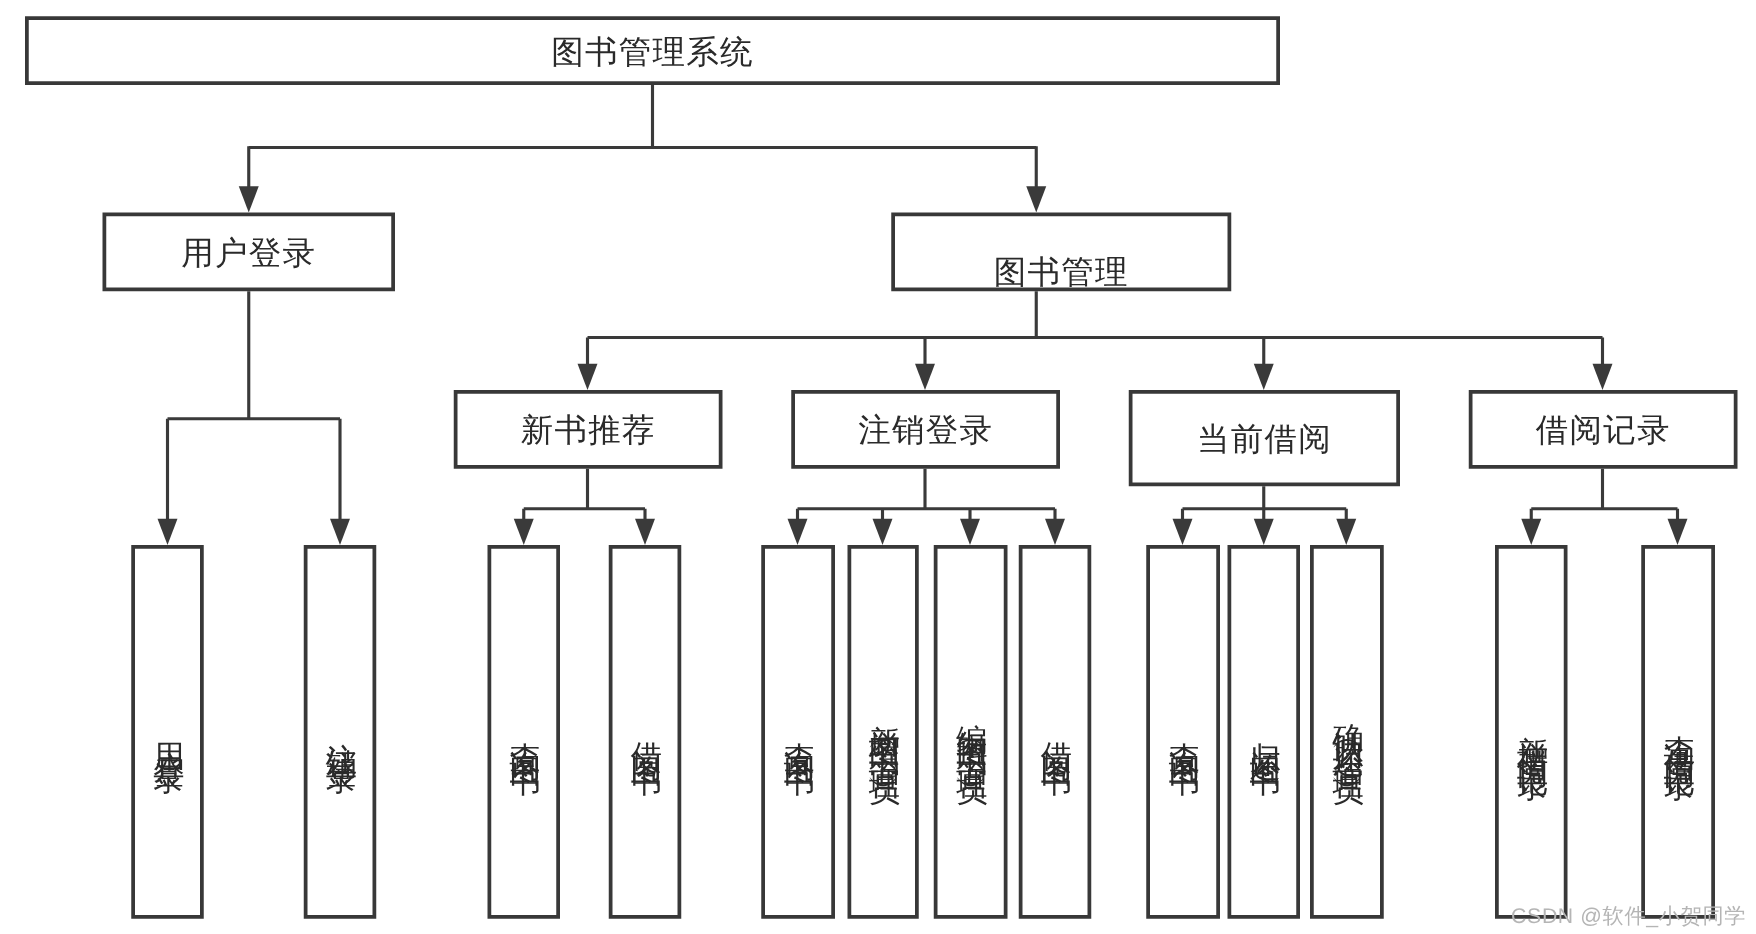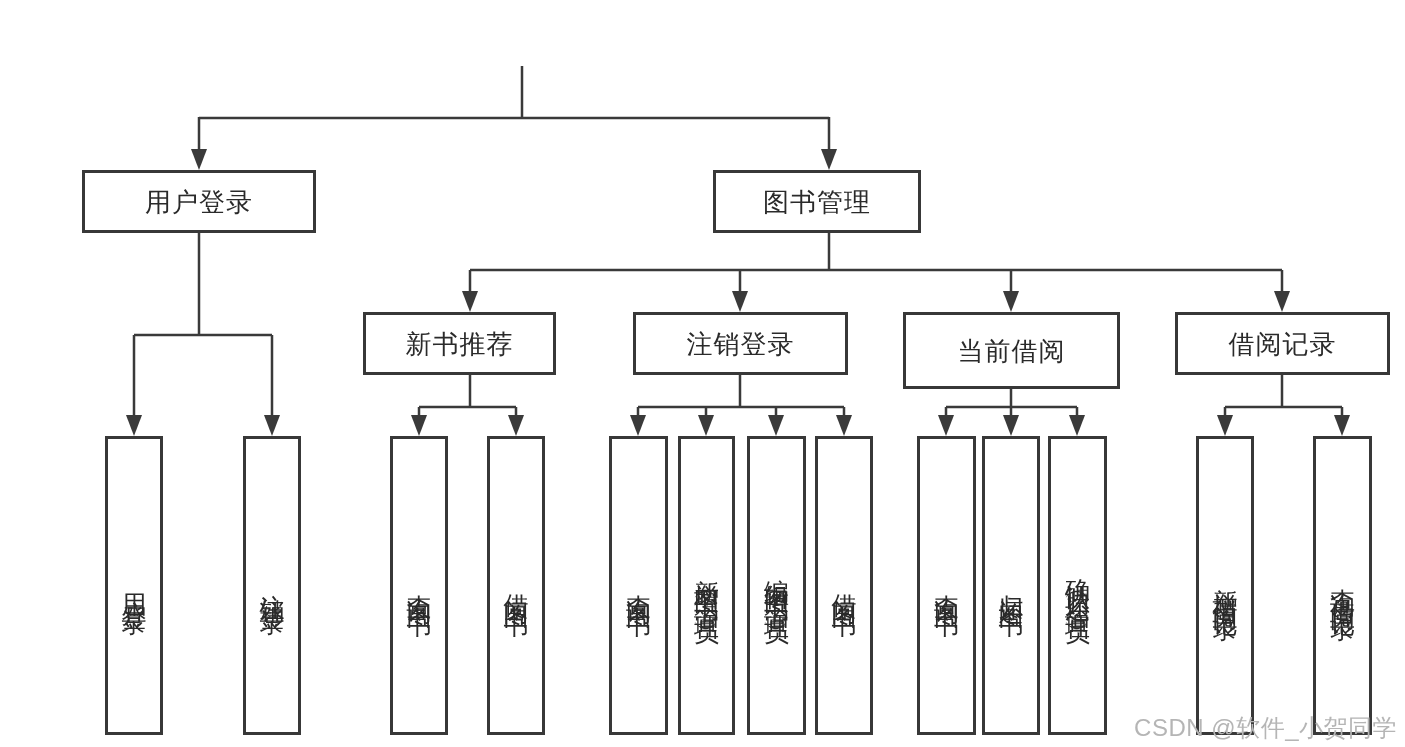--- a/index.html
+++ b/index.html
@@ -39,21 +39,21 @@
     writing-mode: vertical-rl;
     text-orientation: mixed;
     font-size: 25px;
     letter-spacing: 6px;
     line-height: 1;
     white-space: nowrap;
   }
   .watermark {
     position: absolute;
     right: 8px; bottom: 3px;
-    font-size: 24px;
+    font-size: 17px;
     color: #b5b5b5;
     letter-spacing: 0.5px;
     white-space: nowrap;
     z-index: 5;
     text-align: center;
   }
   svg path { stroke: #3a3a3a; stroke-width: 2.5; fill: none; }
   svg polygon { fill: #3a3a3a; stroke: none; }
 </style>
 </head>
@@ -90,29 +90,32 @@
     <path d="M1011 374 V407 M946 407 H1077 M946 407 V420 M1011 407 V420 M1077 407 V420"></path>
     <polygon points="938,415 954,415 946,436"></polygon>
     <polygon points="1003,415 1019,415 1011,436"></polygon>
     <polygon points="1069,415 1085,415 1077,436"></polygon>
 
     <path d="M1282 374 V407 M1225 407 H1342 M1225 407 V420 M1342 407 V420"></path>
     <polygon points="1217,415 1233,415 1225,436"></polygon>
     <polygon points="1334,415 1350,415 1342,436"></polygon>
   </svg>
 
+  <div class="box" style="left:20px; top:13px; width:1004px; height:55px;">
+    <span class="h-label">图书管理系统</span>
+  </div>
 
   <div class="box" style="left:82px; top:170px; width:234px; height:63px;">
     <span class="h-label">用户登录</span>
   </div>
-  <div class="box" style="left:713px; top:170px; width:208px; height:63px;">
+  <div class="box" style="left:713px; top:170px; width:272px; height:63px;align-items:flex-end;">
     <span class="h-label">图书管理</span>
   </div>
 
-  <div class="box" style="left:363px; top:312px; width:193px; height:63px;">
+  <div class="box" style="left:363px; top:312px; width:215px; height:63px;">
     <span class="h-label">新书推荐</span>
   </div>
   <div class="box" style="left:633px; top:312px; width:215px; height:63px;">
     <span class="h-label">注销登录</span>
   </div>
   <div class="box" style="left:903px; top:312px; width:217px; height:77px;">
     <span class="h-label">当前借阅</span>
   </div>
   <div class="box" style="left:1175px; top:312px; width:215px; height:63px;">
     <span class="h-label">借阅记录</span>

